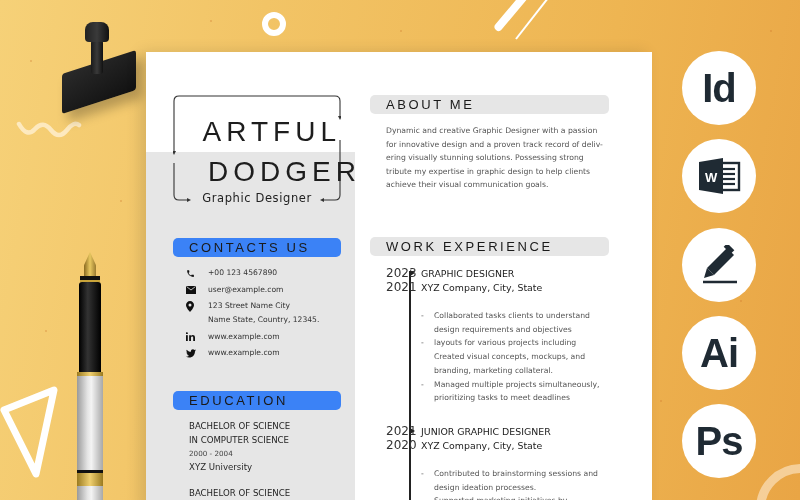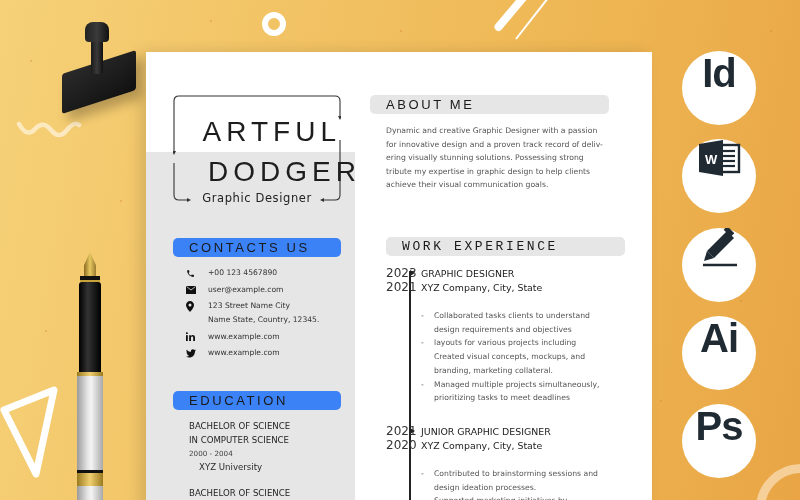--- a/index.html
+++ b/index.html
@@ -51,37 +51,37 @@
   .pill-gray { background: #e6e6e6; }
 
   .contacts { position: absolute; left: 40px; top: 214px; width: 160px; }
   .contact-row { display: flex; align-items: flex-start; font-size: 7.6px; color: #333; line-height: 14px; margin-bottom: 2.5px; }
   .contact-icon { width: 22px; flex: 0 0 22px; height: 14px; display: flex; align-items: center; }
   .contact-icon svg { display: block; }
 
   .edu { position: absolute; left: 43px; top: 368px; width: 160px; }
   .edu-degree { font-size: 8.6px; color: #1f1f1f; line-height: 13.5px; font-weight: 500; }
   .edu-years { font-size: 7.2px; color: #444; line-height: 13px; }
-  .edu-school { font-size: 8.6px; color: #2a2a2a; line-height: 14px; margin-left: 10px; }
+  .edu-school { font-size: 8.6px; color: #2a2a2a; line-height: 14px; }
   .edu-gap { height: 13px; }
 
   .about { position: absolute; left: 240px; top: 72px; width: 223px; font-size: 7.7px; color: #555; line-height: 13.5px; text-align: justify; }
 
   .timeline-line { position: absolute; left: 263px; top: 219px; width: 1.5px; height: 260px; background: #222; }
   .job { position: absolute; left: 240px; width: 240px; }
   .job-years { position: absolute; left: 0; font-size: 12px; color: #333; line-height: 13px; }
   .job-marker { position: absolute; left: 24px; top: 3px; width: 0; height: 0; border-top: 3px solid transparent; border-bottom: 3px solid transparent; border-left: 5px solid #222; }
   .job-title { position: absolute; left: 35px; top: 0; font-size: 9.4px; color: #1a1a1a; line-height: 13px; font-weight: 500; white-space: nowrap; }
   .job-company { position: absolute; left: 35px; top: 14px; font-size: 9.4px; color: #222; line-height: 14px; white-space: nowrap; }
   .job-bullets { position: absolute; left: 48px; top: 42px; width: 180px; }
   .bullet { position: relative; padding-left: 0; font-size: 7.7px; color: #555; line-height: 13.7px; }
   .bullet-dash { position: absolute; left: -13px; top: 0; color: #555; }
 
   
-  .app-icon { position: absolute; left: 682px; width: 74px; height: 74px; border-radius: 50%; background: #fff; display: flex; align-items: flex-start; justify-content: center; color: #1f2a33; font-family: "Liberation Sans", sans-serif; font-weight: 700; }
+  .app-icon { position: absolute; left: 682px; width: 74px; height: 74px; border-radius: 50%; background: #fff; display: flex; align-items: center; justify-content: center; color: #1f2a33; font-family: "Liberation Sans", sans-serif; font-weight: 700; }
   .app-text { font-size: 40px; letter-spacing: -1px; }
 </style>
 </head>
 <body>
 
 <div>
   <span class="bg-speck" style="left:30px;top:60px"></span>
   <span class="bg-speck" style="left:210px;top:20px"></span>
   <span class="bg-speck" style="left:120px;top:200px"></span>
   <span class="bg-speck" style="left:45px;top:330px"></span>
@@ -207,21 +207,21 @@
 
   <div class="pill pill-gray" style="left:224px;top:43px;width:239px;">ABOUT ME</div>
   <div class="about">
     <div>Dynamic and creative Graphic Designer with a passion</div>
     <div>for innovative design and a proven track record of deliv-</div>
     <div>ering visually stunning solutions. Possessing strong</div>
     <div>tribute my expertise in graphic design to help clients</div>
     <div style="text-align:left">achieve their visual communication goals.</div>
   </div>
 
-  <div class="pill pill-gray" style="left:240px;top:185px;width:239px;font-family:Liberation Mono, monospace;">WORK EXPERIENCE</div>
+  <div class="pill pill-gray" style="left:224px;top:185px;width:239px;">WORK EXPERIENCE</div>
   <div class="timeline-line"></div>
 
   <div class="job" style="top:215px;">
     <div class="job-years" style="top:0">2023</div>
     <div class="job-years" style="top:14px">2021</div>
     <div class="job-marker"></div>
     <div class="job-title">GRAPHIC DESIGNER</div>
     <div class="job-company">XYZ Company, City, State</div>
     <div class="job-bullets">
       <div class="bullet">

